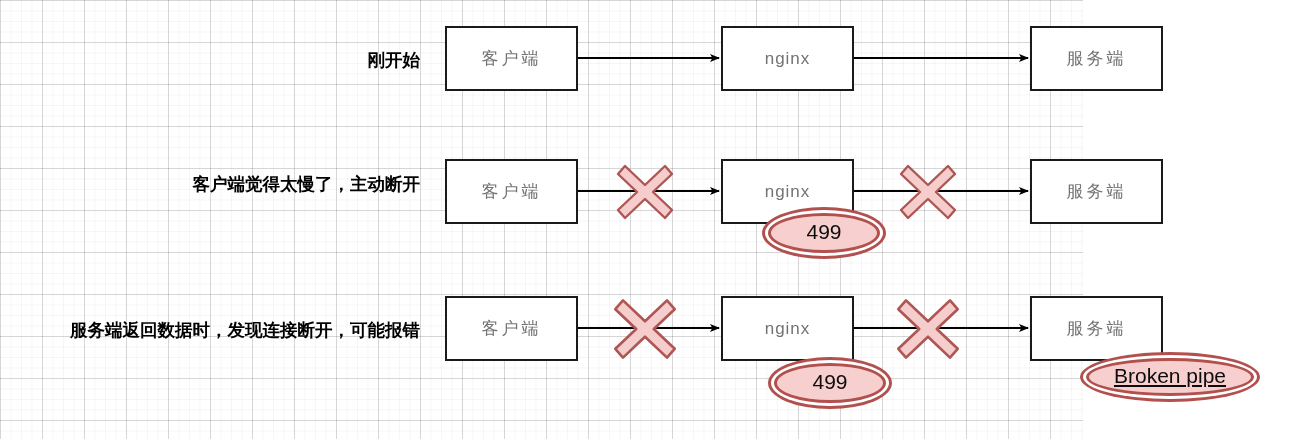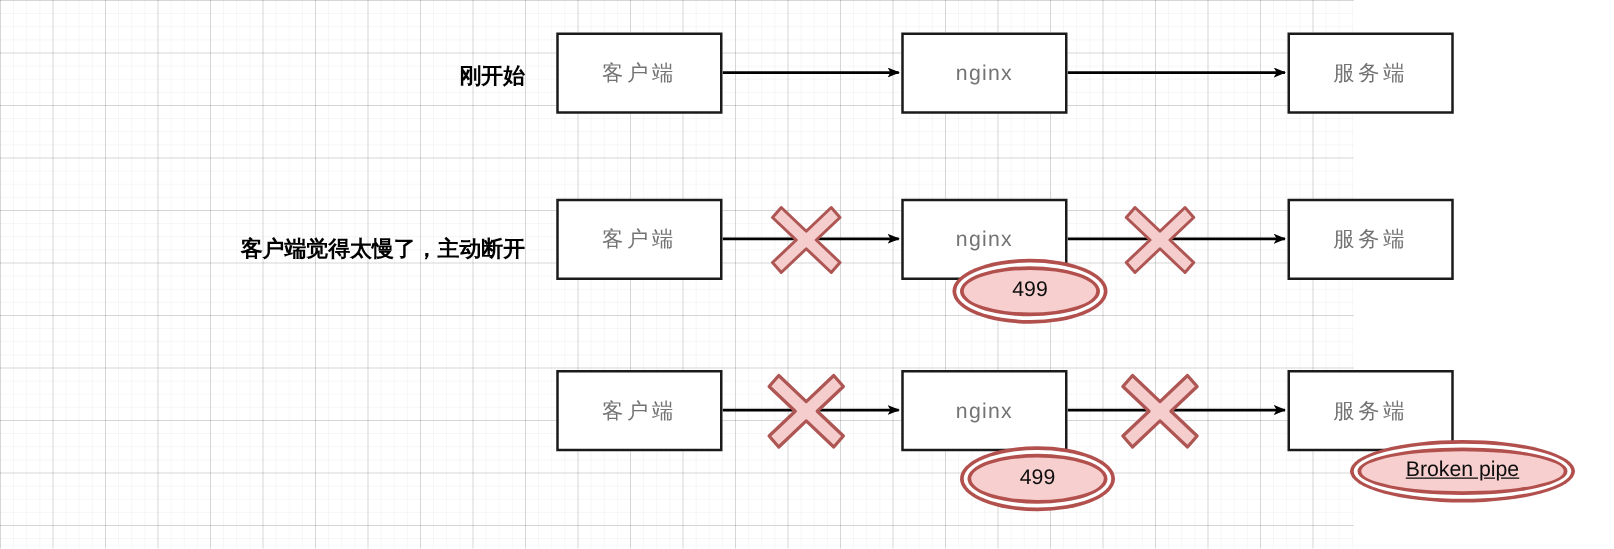--- a/index.html
+++ b/index.html
@@ -65,21 +65,21 @@
   .badge {
     position: absolute;
     display: flex;
     align-items: center;
     justify-content: center;
     box-sizing: border-box;
     border-radius: 50%;
     background: #F6CFCE;
     border: 3px solid #B2504E;
     box-shadow: 0 0 0 3px #ffffff, 0 0 0 6px #B2504E;
-    font-size: 17px;
+    font-size: 21px;
     color: #0d0d0d;
   }
   .badge-label {
     position: relative;
     top: -1px;
     white-space: nowrap;
   }
   .xmark {
     position: absolute;
   }
@@ -113,21 +113,21 @@
   </div>
 
   <div class="node-box" style="left:721px; top:26px; width:133px; height:65px;">
     <span>nginx</span>
   </div>
 
   <div class="node-box cn" style="left:1030px; top:26px; width:133px; height:65px;">
     <span>服务端</span>
   </div>
 
-  <div class="row-label" style="left:140px; top:187px; width:280px;">客户端觉得太慢了，主动断开</div>
+  <div class="row-label" style="left:140px; top:172px; width:280px;">客户端觉得太慢了，主动断开</div>
 
   <div class="node-box cn" style="left:445px; top:159px; width:133px; height:65px;">
     <span>客户端</span>
   </div>
 
   <div class="node-box" style="left:721px; top:159px; width:133px; height:65px;">
     <span>nginx</span>
   </div>
 
   <div class="node-box cn" style="left:1030px; top:159px; width:133px; height:65px;">
@@ -139,20 +139,21 @@
   </svg>
 
   <svg class="xmark" style="left:898px; top:163px;" width="60" height="58" viewBox="0 0 60 58">
     <path d="M10,3 L30,22 L50,3 L57,11 L38,29 L57,47 L50,55 L30,36 L10,55 L3,47 L22,29 L3,11 Z" fill="#F5CDCC" stroke="#AE5654" stroke-width="2.4" stroke-linejoin="round"></path>
   </svg>
 
   <div class="badge" style="left:768px; top:213px; width:112px; height:40px;">
     <span class="badge-label">499</span>
   </div>
 
+  <div class="row-label" style="left:0px; top:318px; width:420px;">服务端返回数据时，发现连接断开，可能报错</div>
 
   <div class="node-box cn" style="left:445px; top:296px; width:133px; height:65px;">
     <span>客户端</span>
   </div>
 
   <div class="node-box" style="left:721px; top:296px; width:133px; height:65px;">
     <span>nginx</span>
   </div>
 
   <div class="node-box cn" style="left:1030px; top:296px; width:133px; height:65px;">

